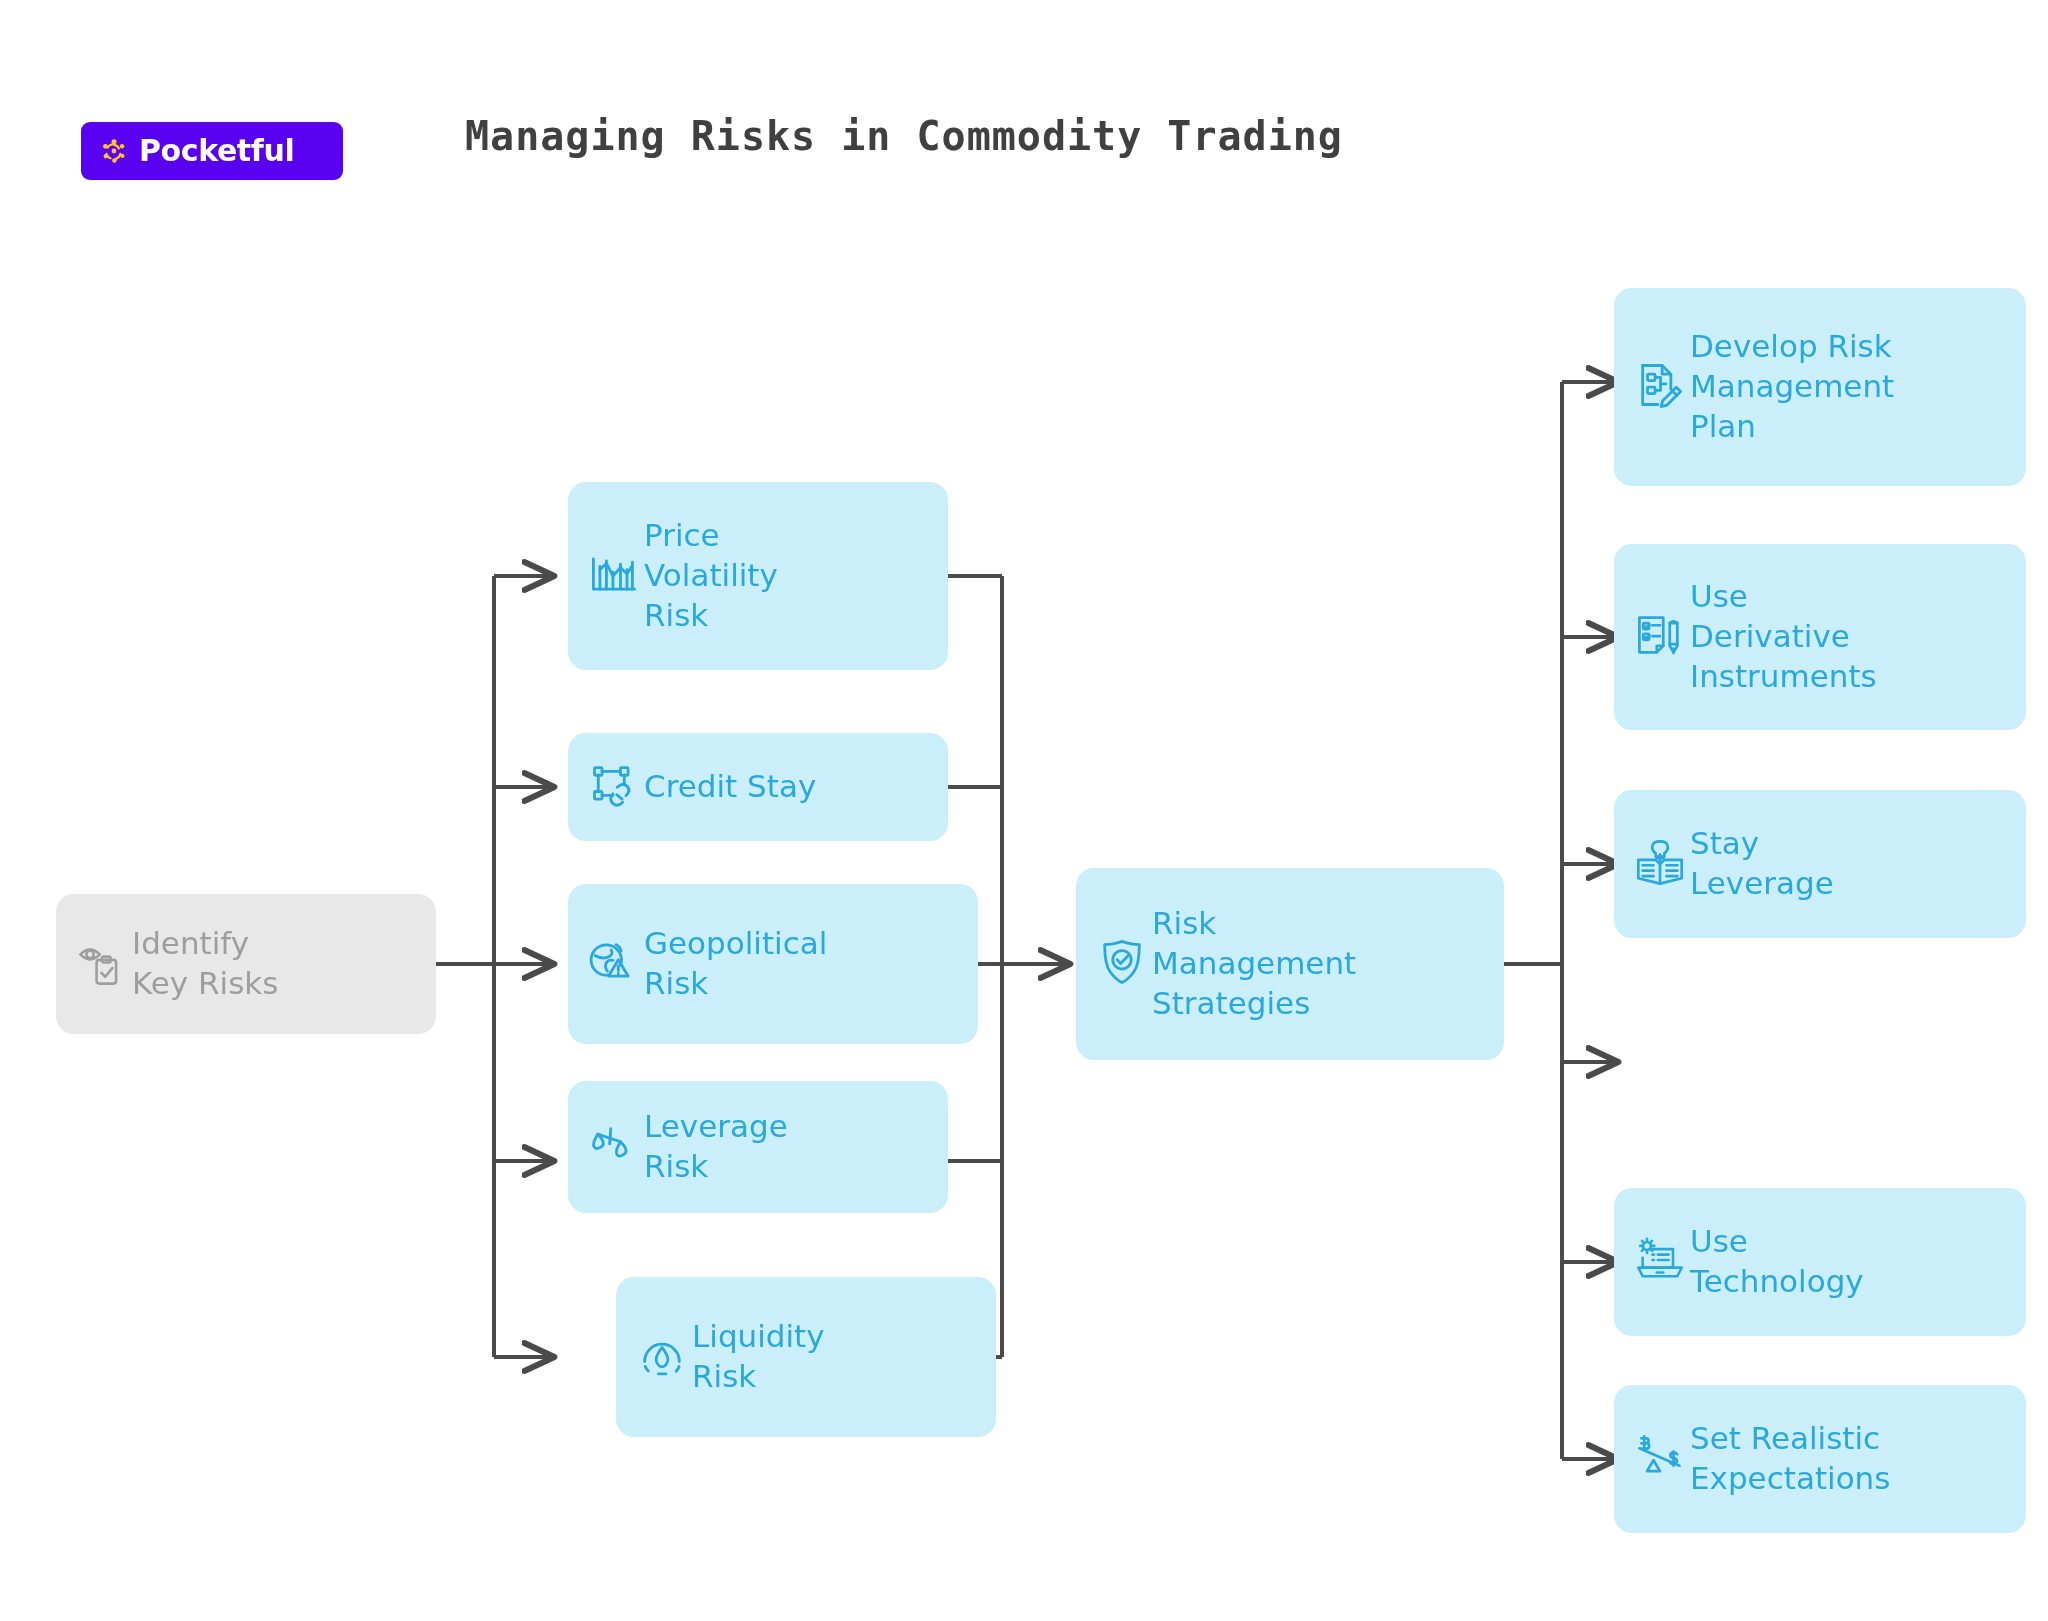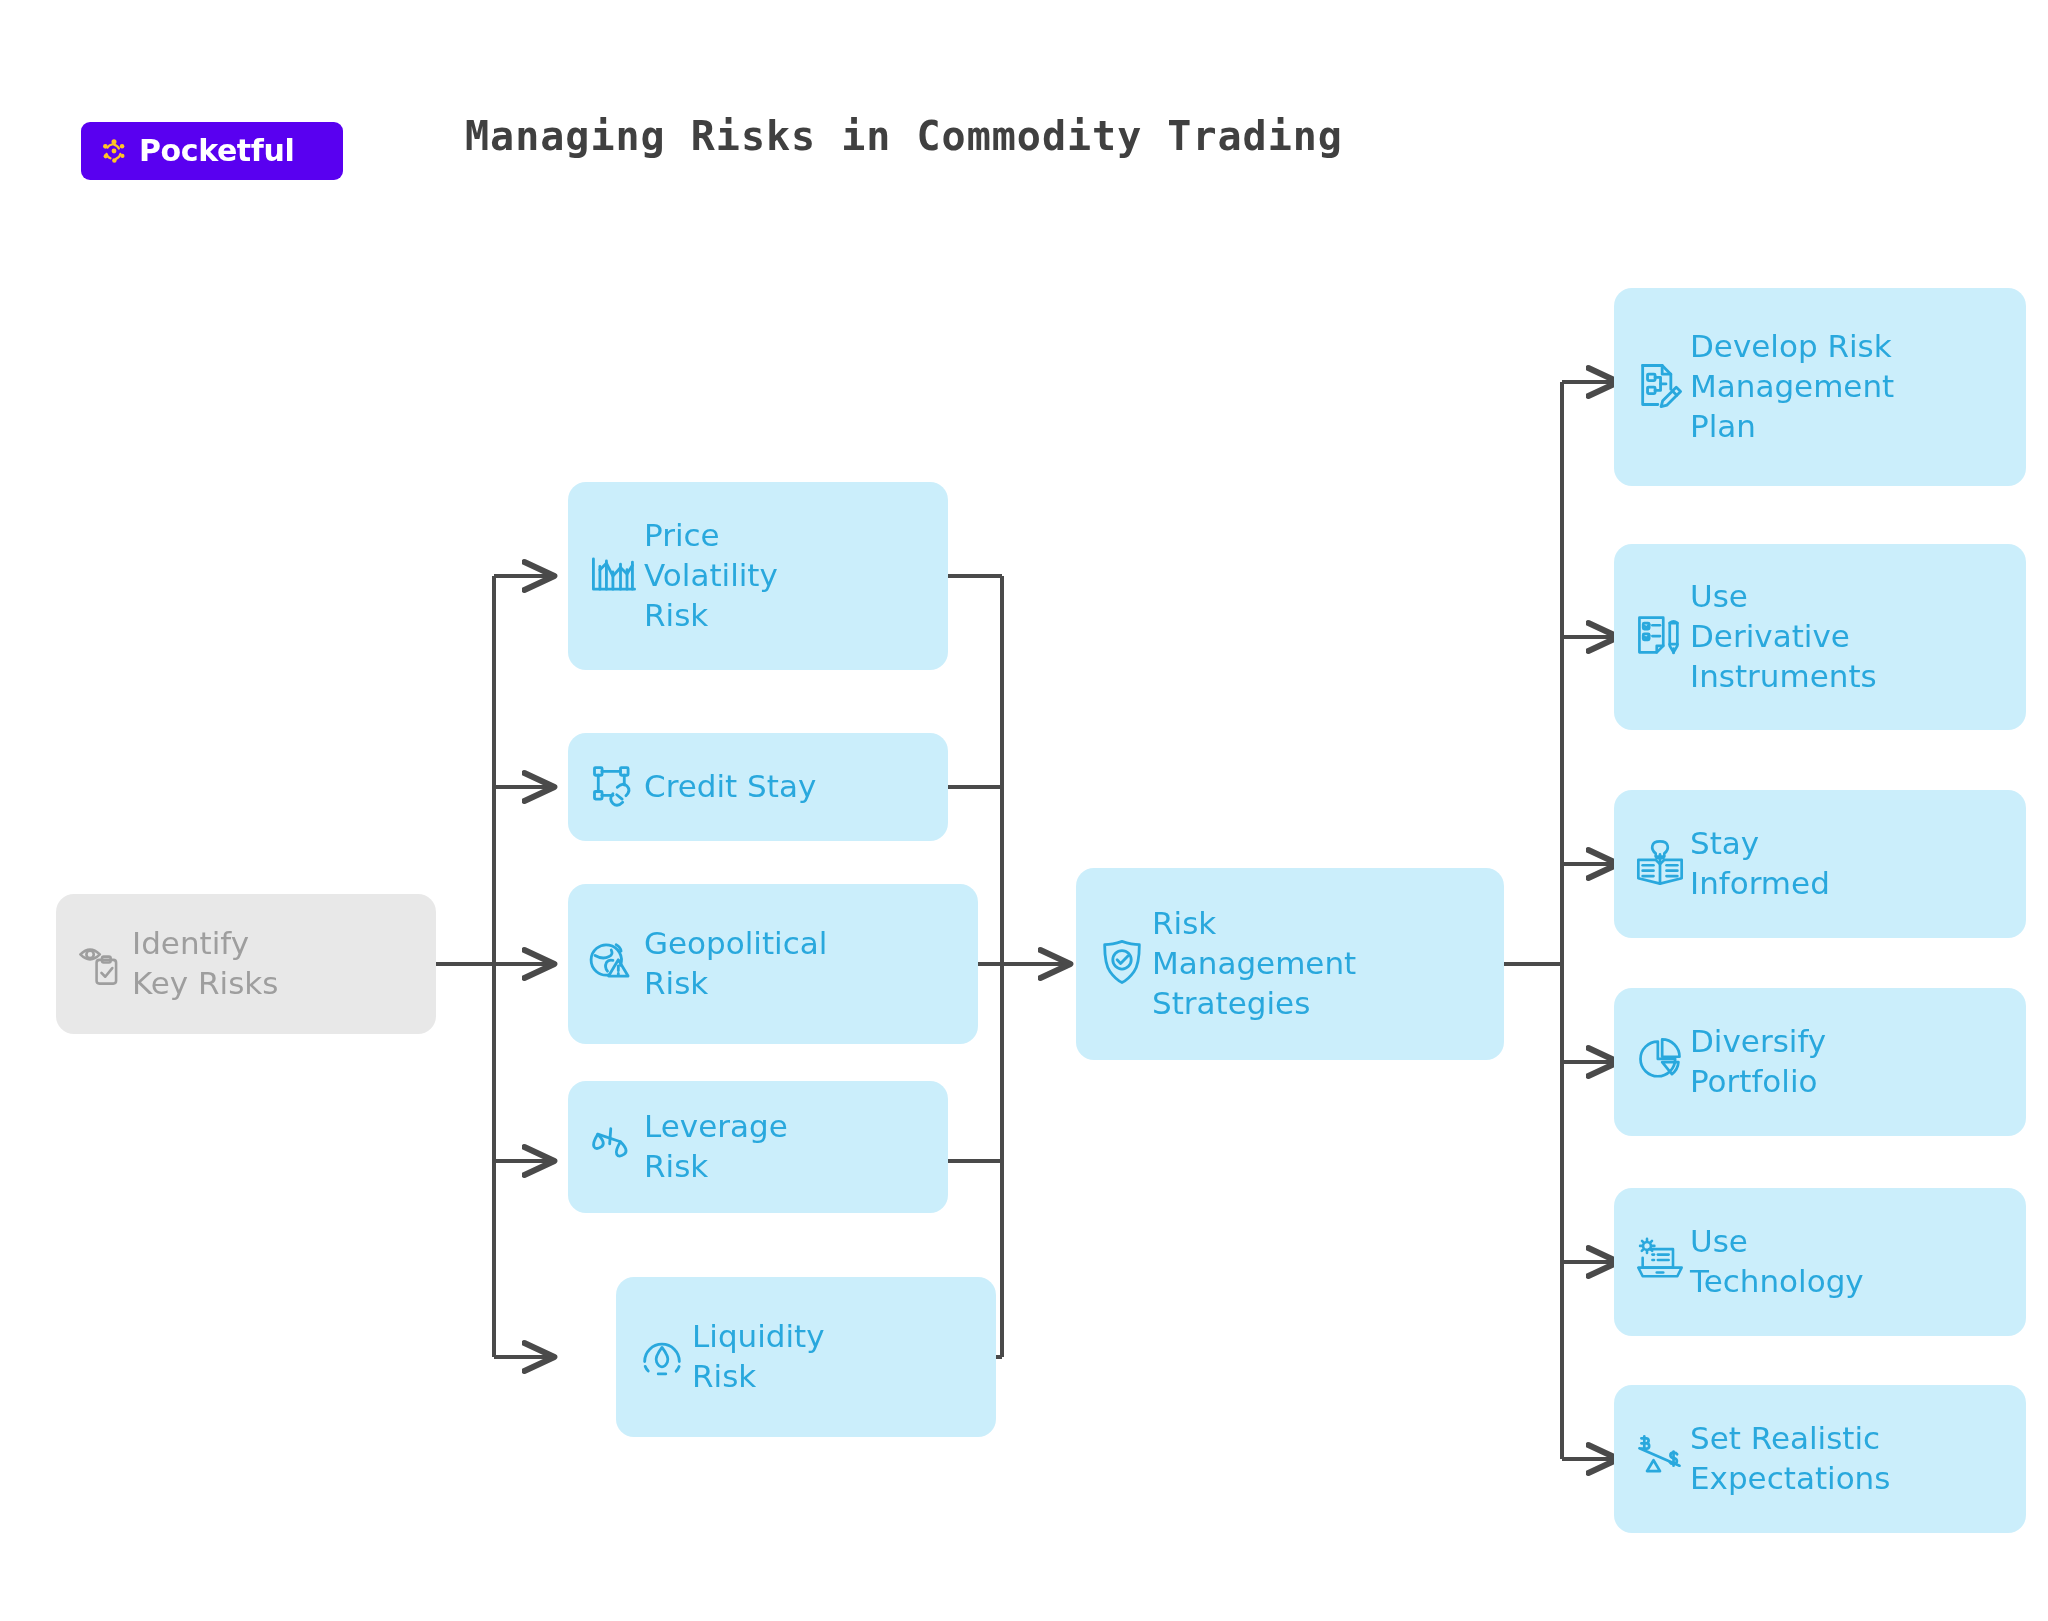--- a/index.html
+++ b/index.html
@@ -277,34 +277,23 @@
         <path d="M24 26 v18"></path>
         <path d="M8 27 h10"></path>
         <path d="M8 32 h10"></path>
         <path d="M8 37 h10"></path>
         <path d="M30 27 h10"></path>
         <path d="M30 32 h10"></path>
         <path d="M30 37 h10"></path>
       </svg>
     </span>
     <span class="lbl">Stay
-Informed</span>
-  </div>
-
-  <div class="node blue" style="left:1614px;top:988px;width:412px;height:148px;">
-    <span class="ico">
-      <svg width="52" height="52" viewBox="0 0 48 48" fill="none" stroke="#29a8dd" stroke-width="2.5" stroke-linecap="round" stroke-linejoin="round">
-        <path d="M22 7 a16 16 0 1 0 16 16 h-16 z"></path>
-        <path d="M26 5 a16 16 0 0 1 16 16 h-16 z"></path>
-        <path d="M26 26 h15 a15 15 0 0 1 -6 11 z"></path>
-      </svg>
-    </span>
-    <span class="lbl">Diversify
-Portfolio</span>
-  </div>
+Leverage</span>
+  </div>
+
 
   <div class="node blue" style="left:1614px;top:1188px;width:412px;height:148px;">
     <span class="ico">
       <svg width="52" height="52" viewBox="0 0 48 48" fill="none" stroke="#29a8dd" stroke-width="2.4" stroke-linecap="round" stroke-linejoin="round">
         <path d="M14 14 h22 v17 h-28 v-9"></path>
         <path d="M4 31 h40 l-4 8 h-32 z"></path>
         <path d="M21 35.5 h6"></path>
         <path d="M22 19 h10"></path>
         <path d="M22 24 h10"></path>
         <path d="M17 19 h1.5"></path>

